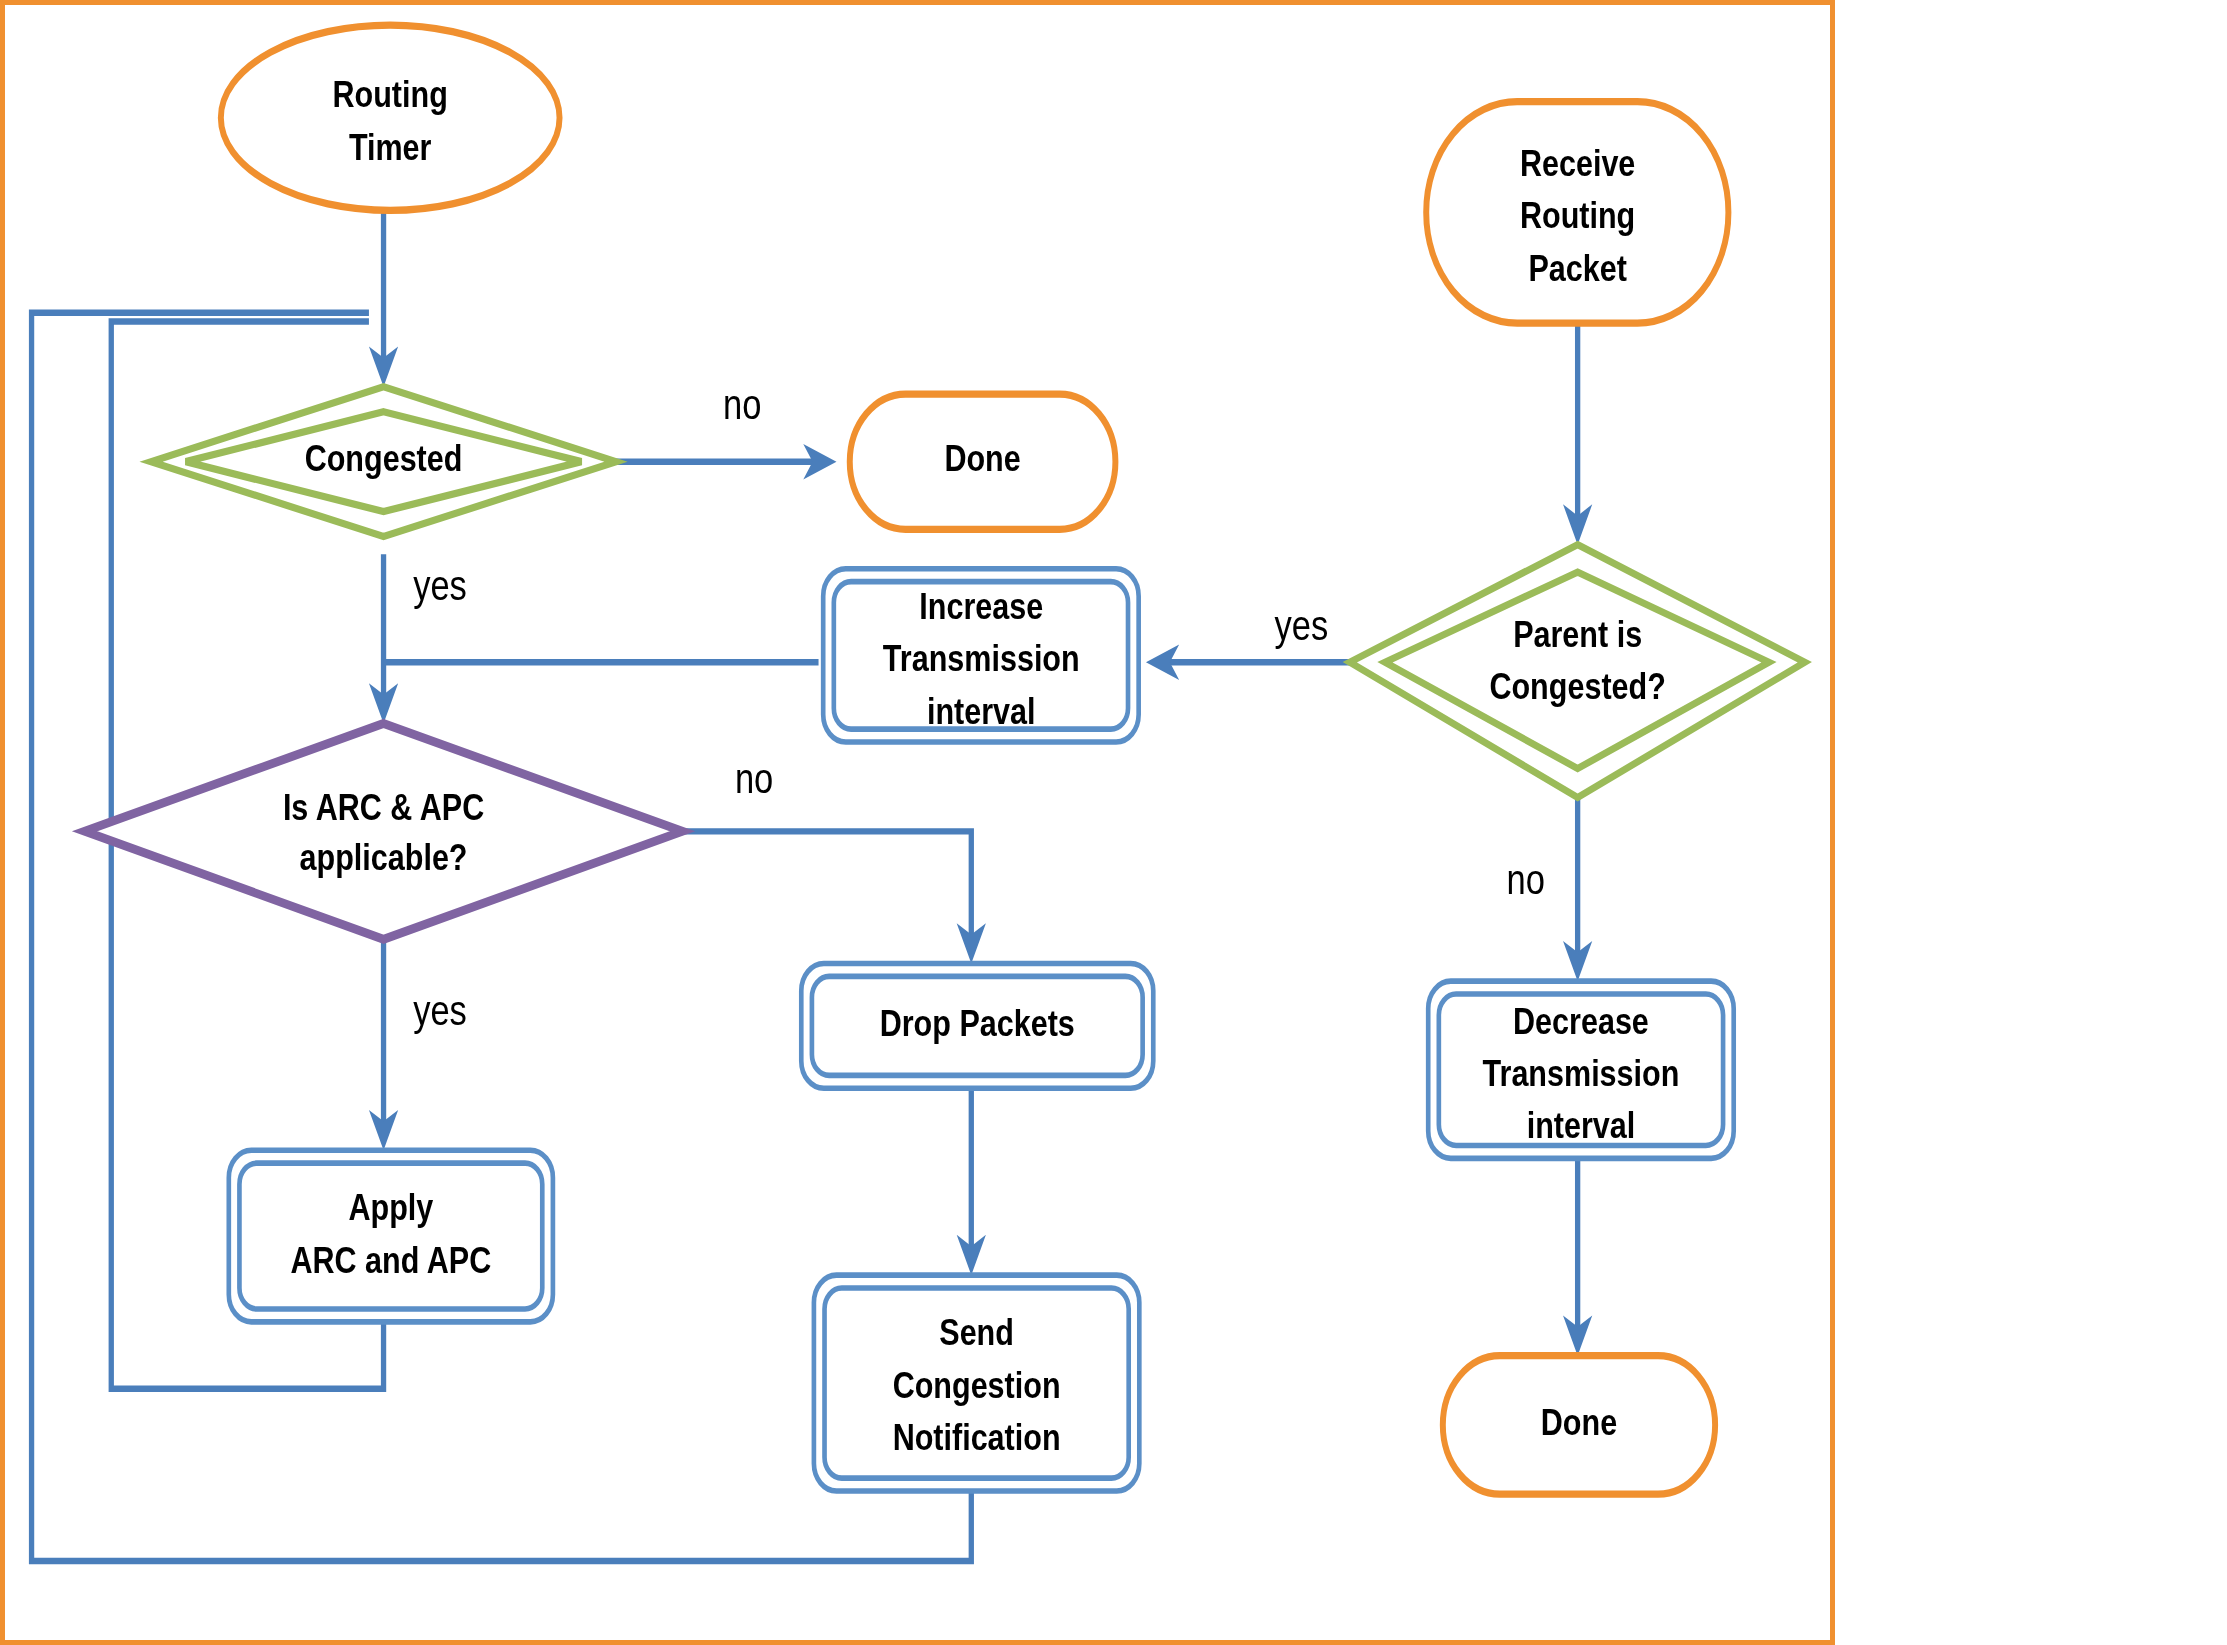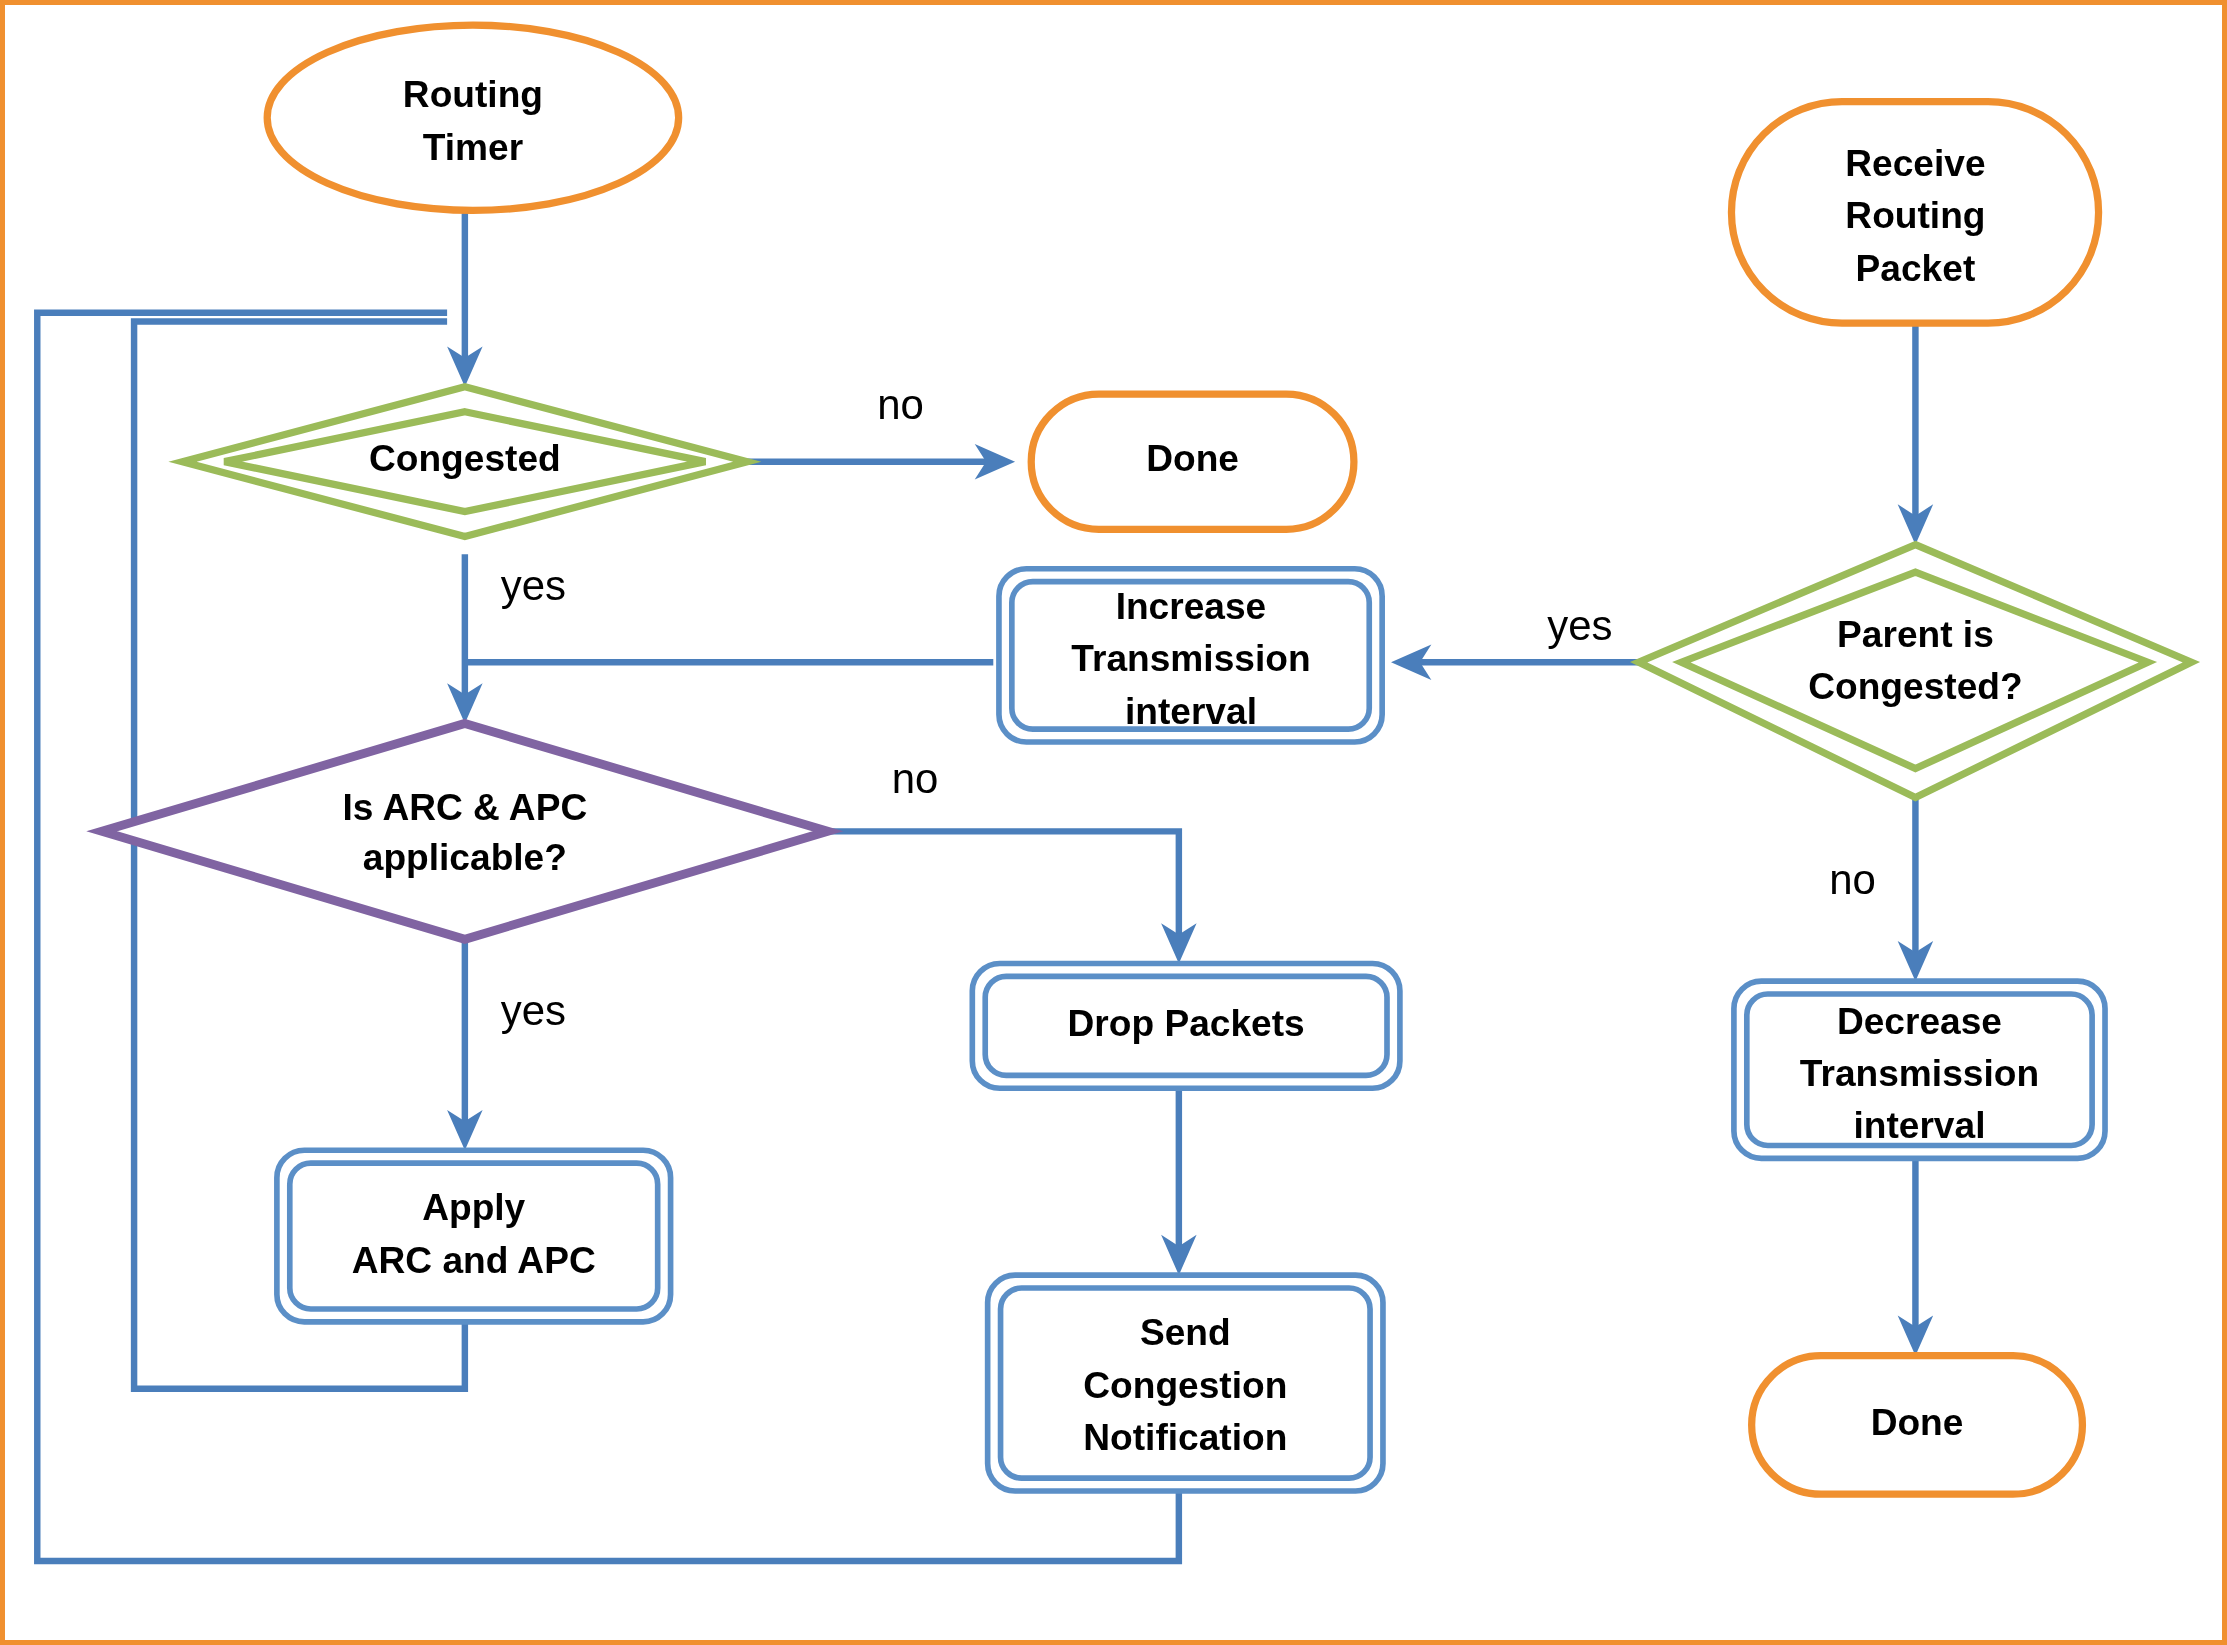--- a/index.html
+++ b/index.html
@@ -1,18 +1,18 @@
 <!DOCTYPE html>
 <html style="font-size:13px"><head>
 <meta charset="utf-8">
 <style>
   html,body{margin:0;padding:0;background:#ffffff;}
   #page{
     position:relative;
-    width:2227px;height:1645px;
+    width:1835px;height:1645px;
     background:#ffffff;
     border:5.7px solid #F0902F;
     box-sizing:border-box;
     font-family:"Liberation Sans", sans-serif;
     overflow:hidden;
   }
   #flow{position:absolute;left:0;top:0;width:100%;height:100%;}
   .nodeLabel{
     font-family:"Liberation Sans", sans-serif;
     font-weight:bold;

